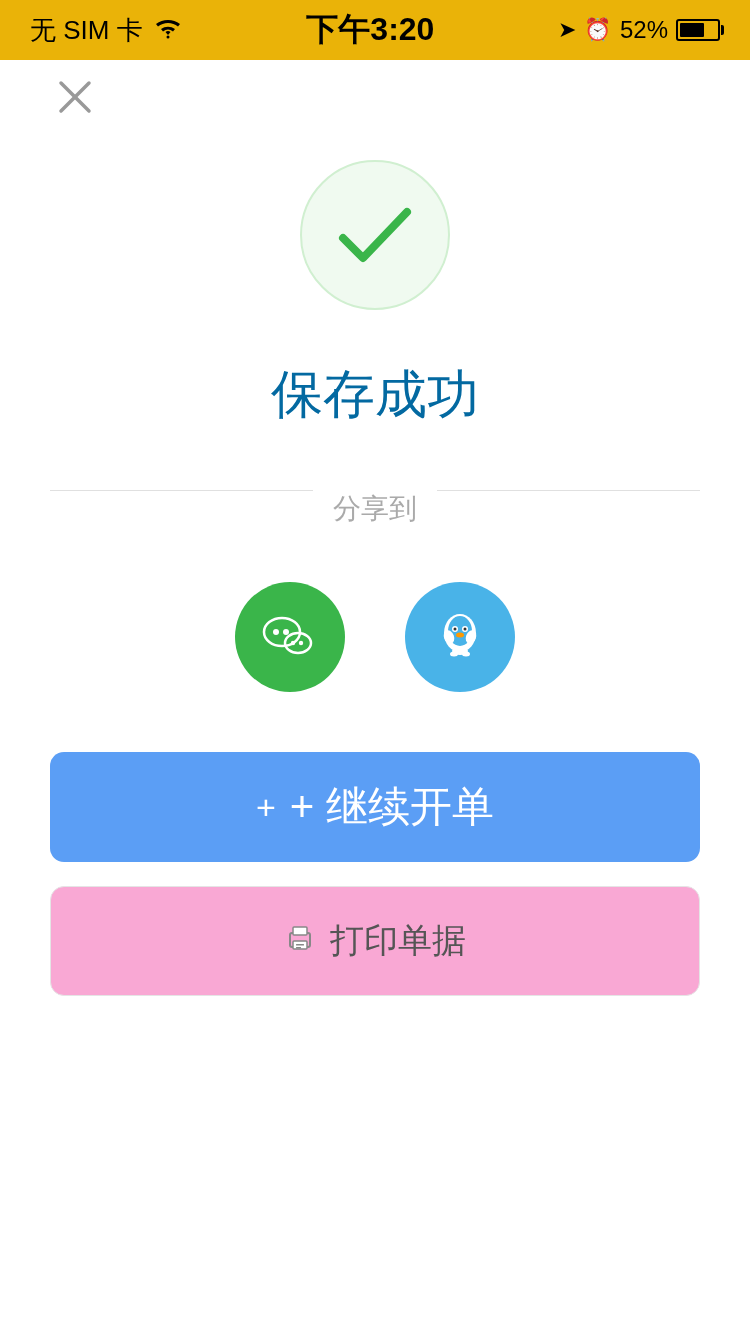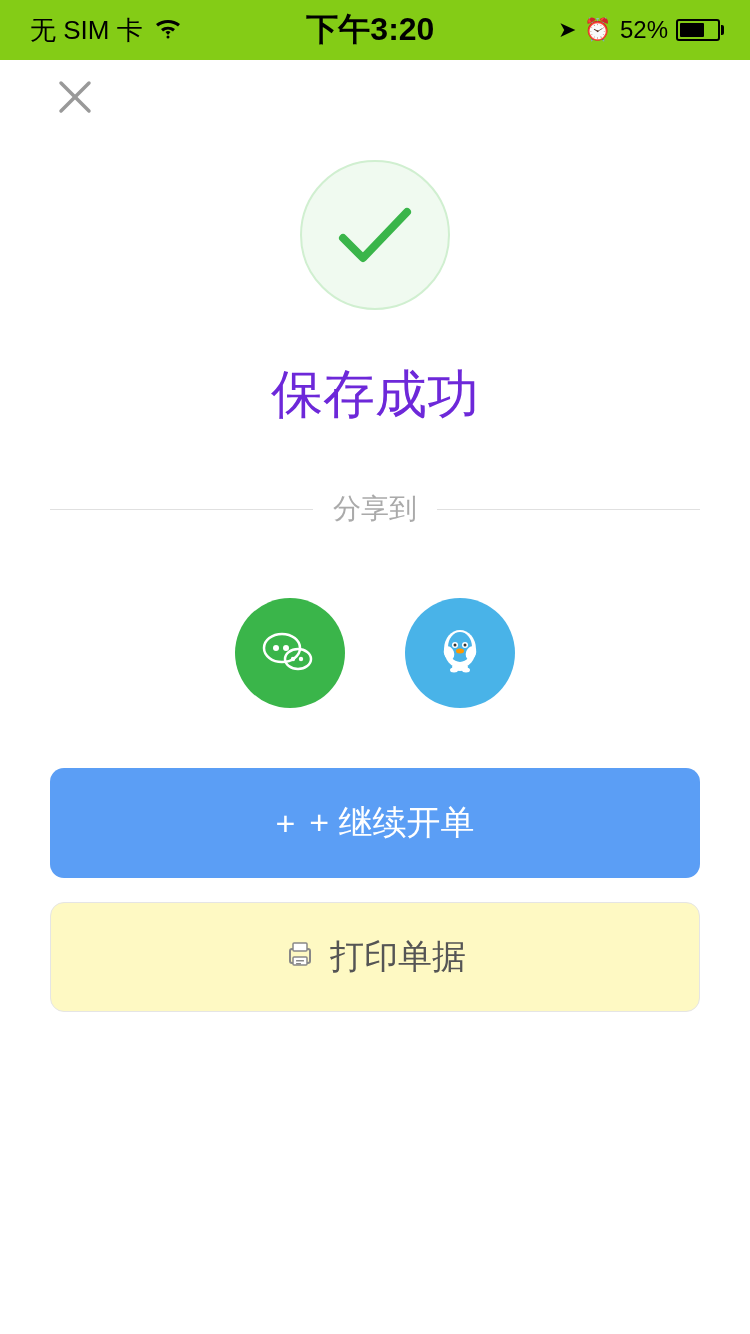--- a/index.html
+++ b/index.html
@@ -15,21 +15,21 @@
     }
 
     
     .status-bar {
       width: 100%;
       height: 60px;
       display: flex;
       align-items: center;
       justify-content: space-between;
       padding: 0 30px;
-      background: #84cc16;
+      background: #eab308;
     }
 
     .status-left {
       display: flex;
       align-items: center;
       gap: 10px;
       font-size: 26px;
       color: #000;
       font-weight: 500;
     }
@@ -115,36 +115,35 @@
       display: flex;
       align-items: center;
       justify-content: center;
       margin-bottom: 50px;
     }
 
     
     .success-title {
       font-size: 52px;
       font-weight: 400;
-      color: #6d28d9;
+      color: #0369a1;
       margin-bottom: 60px;
     }
 
     
     .share-section {
       width: 100%;
       padding: 0 50px;
       margin-bottom: 60px;
     }
 
     .share-divider {
       display: flex;
-      align-items: center;
       gap: 20px;
-      margin-bottom: 70px;
+      margin-bottom: 54px;
     }
 
     .share-divider::before,
     .share-divider::after {
       content: '';
       flex: 1;
       height: 1px;
       background: #e0e0e0;
     }
 
@@ -197,21 +196,21 @@
       justify-content: center;
       gap: 14px;
       cursor: pointer;
       font-size: 34px;
       color: #fff;
     }
 
     .btn-secondary {
       width: 100%;
       height: 110px;
-      background: #fef9c3;
+      background: #f9a8d4;
       border: 1px solid #e5e5e5;
       border-radius: 14px;
       display: flex;
       align-items: center;
       justify-content: center;
       gap: 14px;
       cursor: pointer;
       font-size: 34px;
       color: #555;
     }
@@ -296,21 +295,21 @@
           <ellipse cx="36" cy="47" rx="4" ry="2.5" fill="white"></ellipse>
         </svg>
       </div>
     </div>
   </div>
 
   <div class="action-buttons">
 
     <button class="btn-primary">
       <span style="font-size:34px;font-weight:300;">+</span>
-      <span style="font-size:34px;">+ 继续开单</span>
+      <span style="font-size:42px;">+ 继续开单</span>
     </button>
 
     <button class="btn-secondary">
       <span>
         <svg width="32" height="30" viewBox="0 0 32 30" fill="none" xmlns="http://www.w3.org/2000/svg">
           <rect x="6" y="10" width="20" height="14" rx="2" stroke="#888" stroke-width="2"></rect>
           <rect x="9" y="18" width="14" height="8" rx="1" fill="white" stroke="#888" stroke-width="1.5"></rect>
           <rect x="9" y="4" width="14" height="8" rx="1" fill="white" stroke="#888" stroke-width="1.5"></rect>
           <rect x="12" y="21" width="8" height="1.5" rx="0.5" fill="#888"></rect>
           <rect x="12" y="24" width="5" height="1.5" rx="0.5" fill="#888"></rect>

